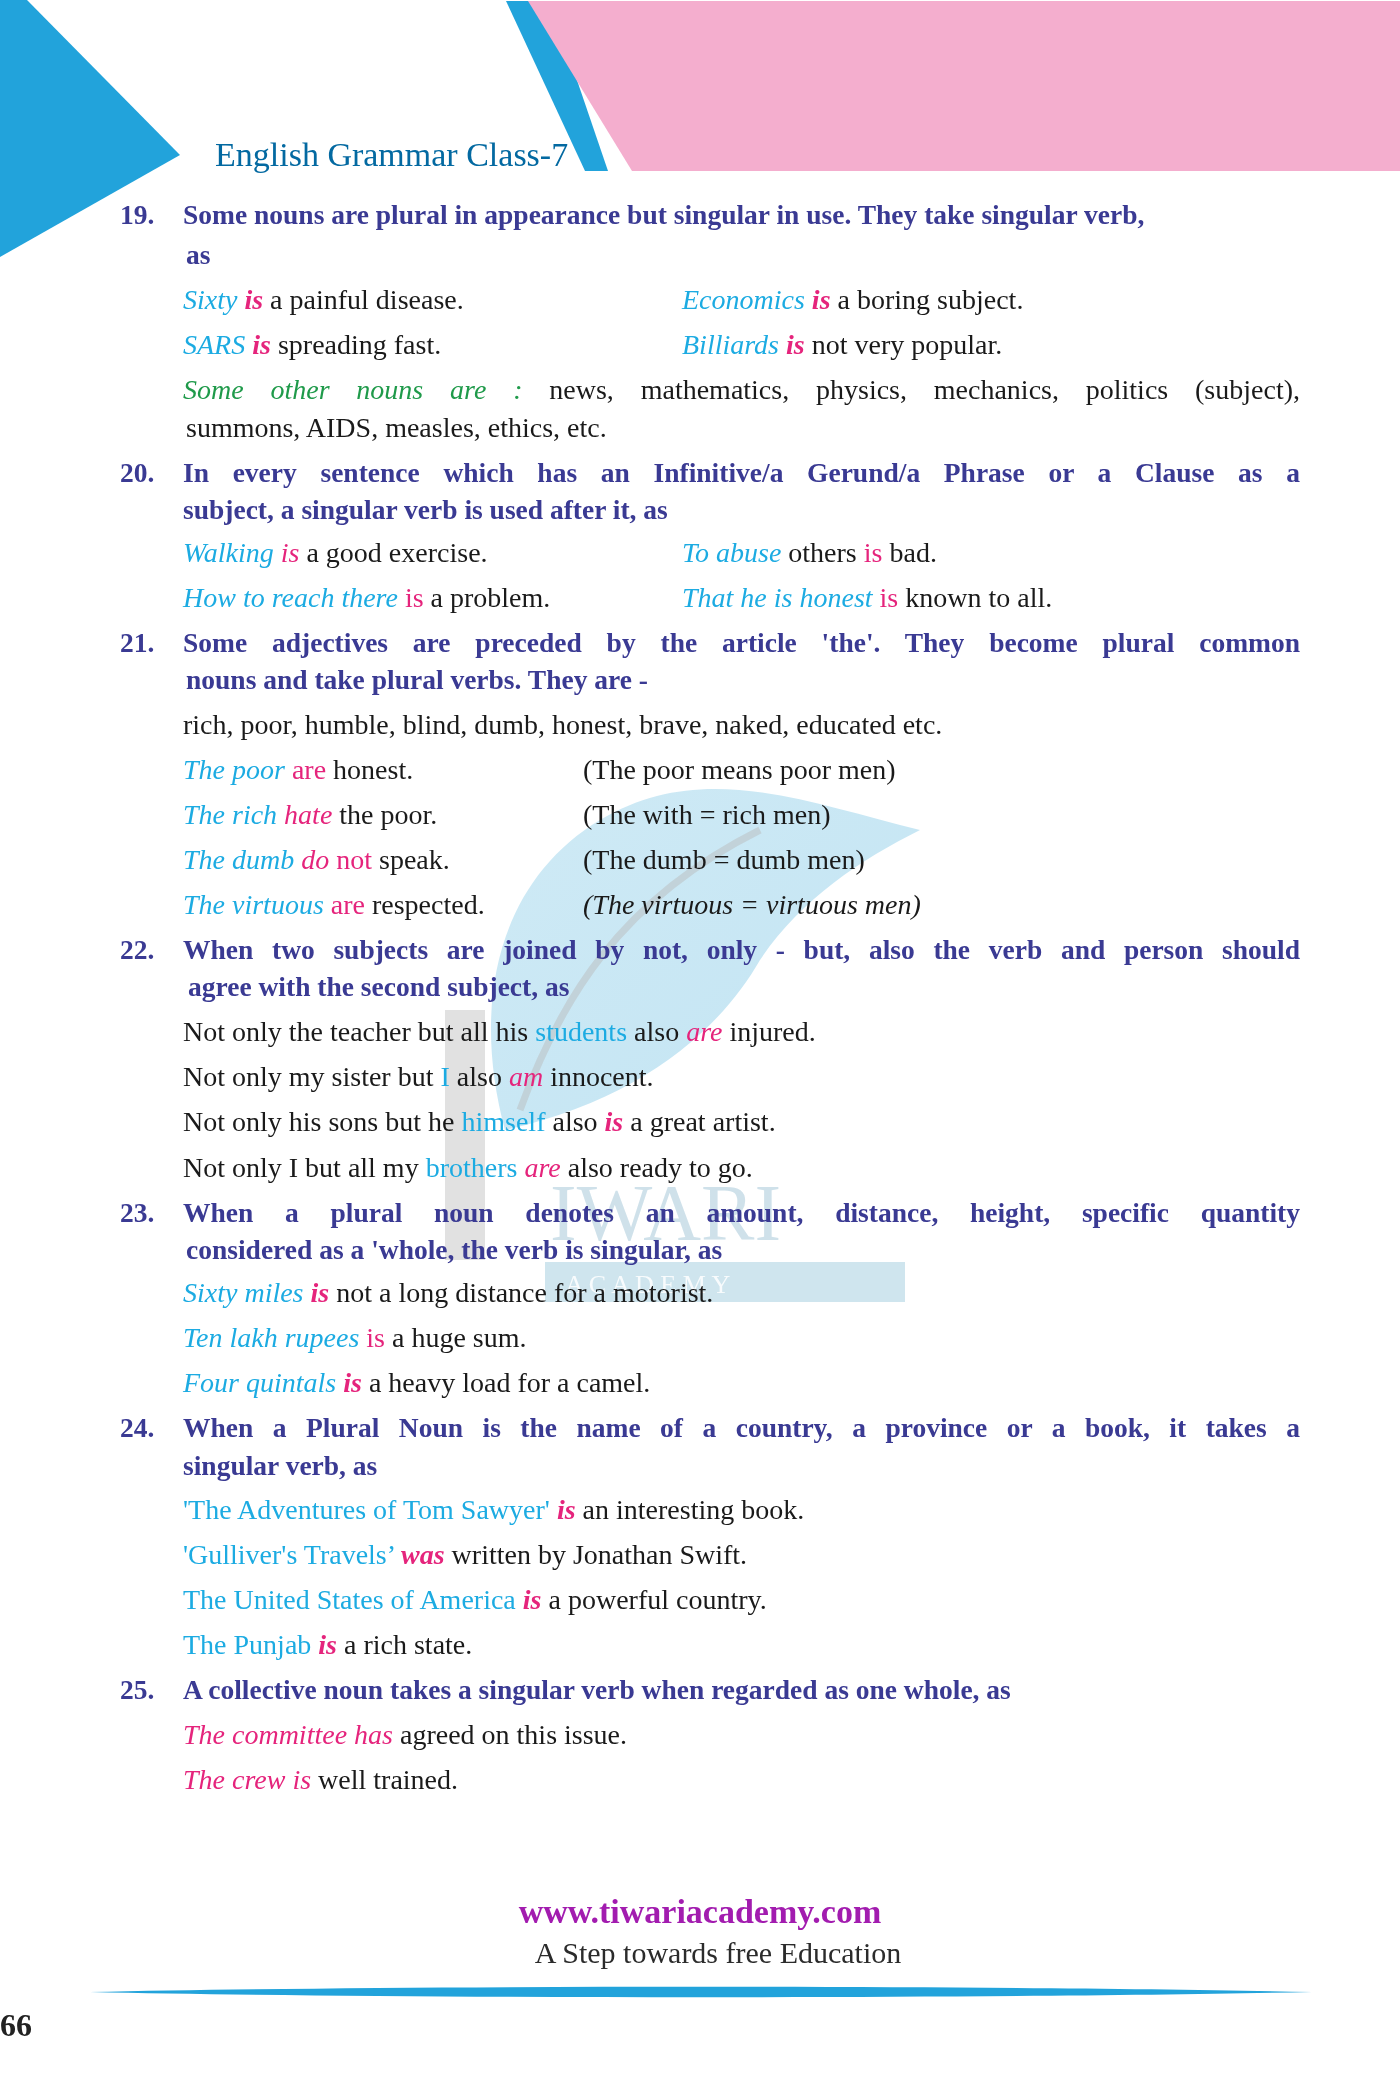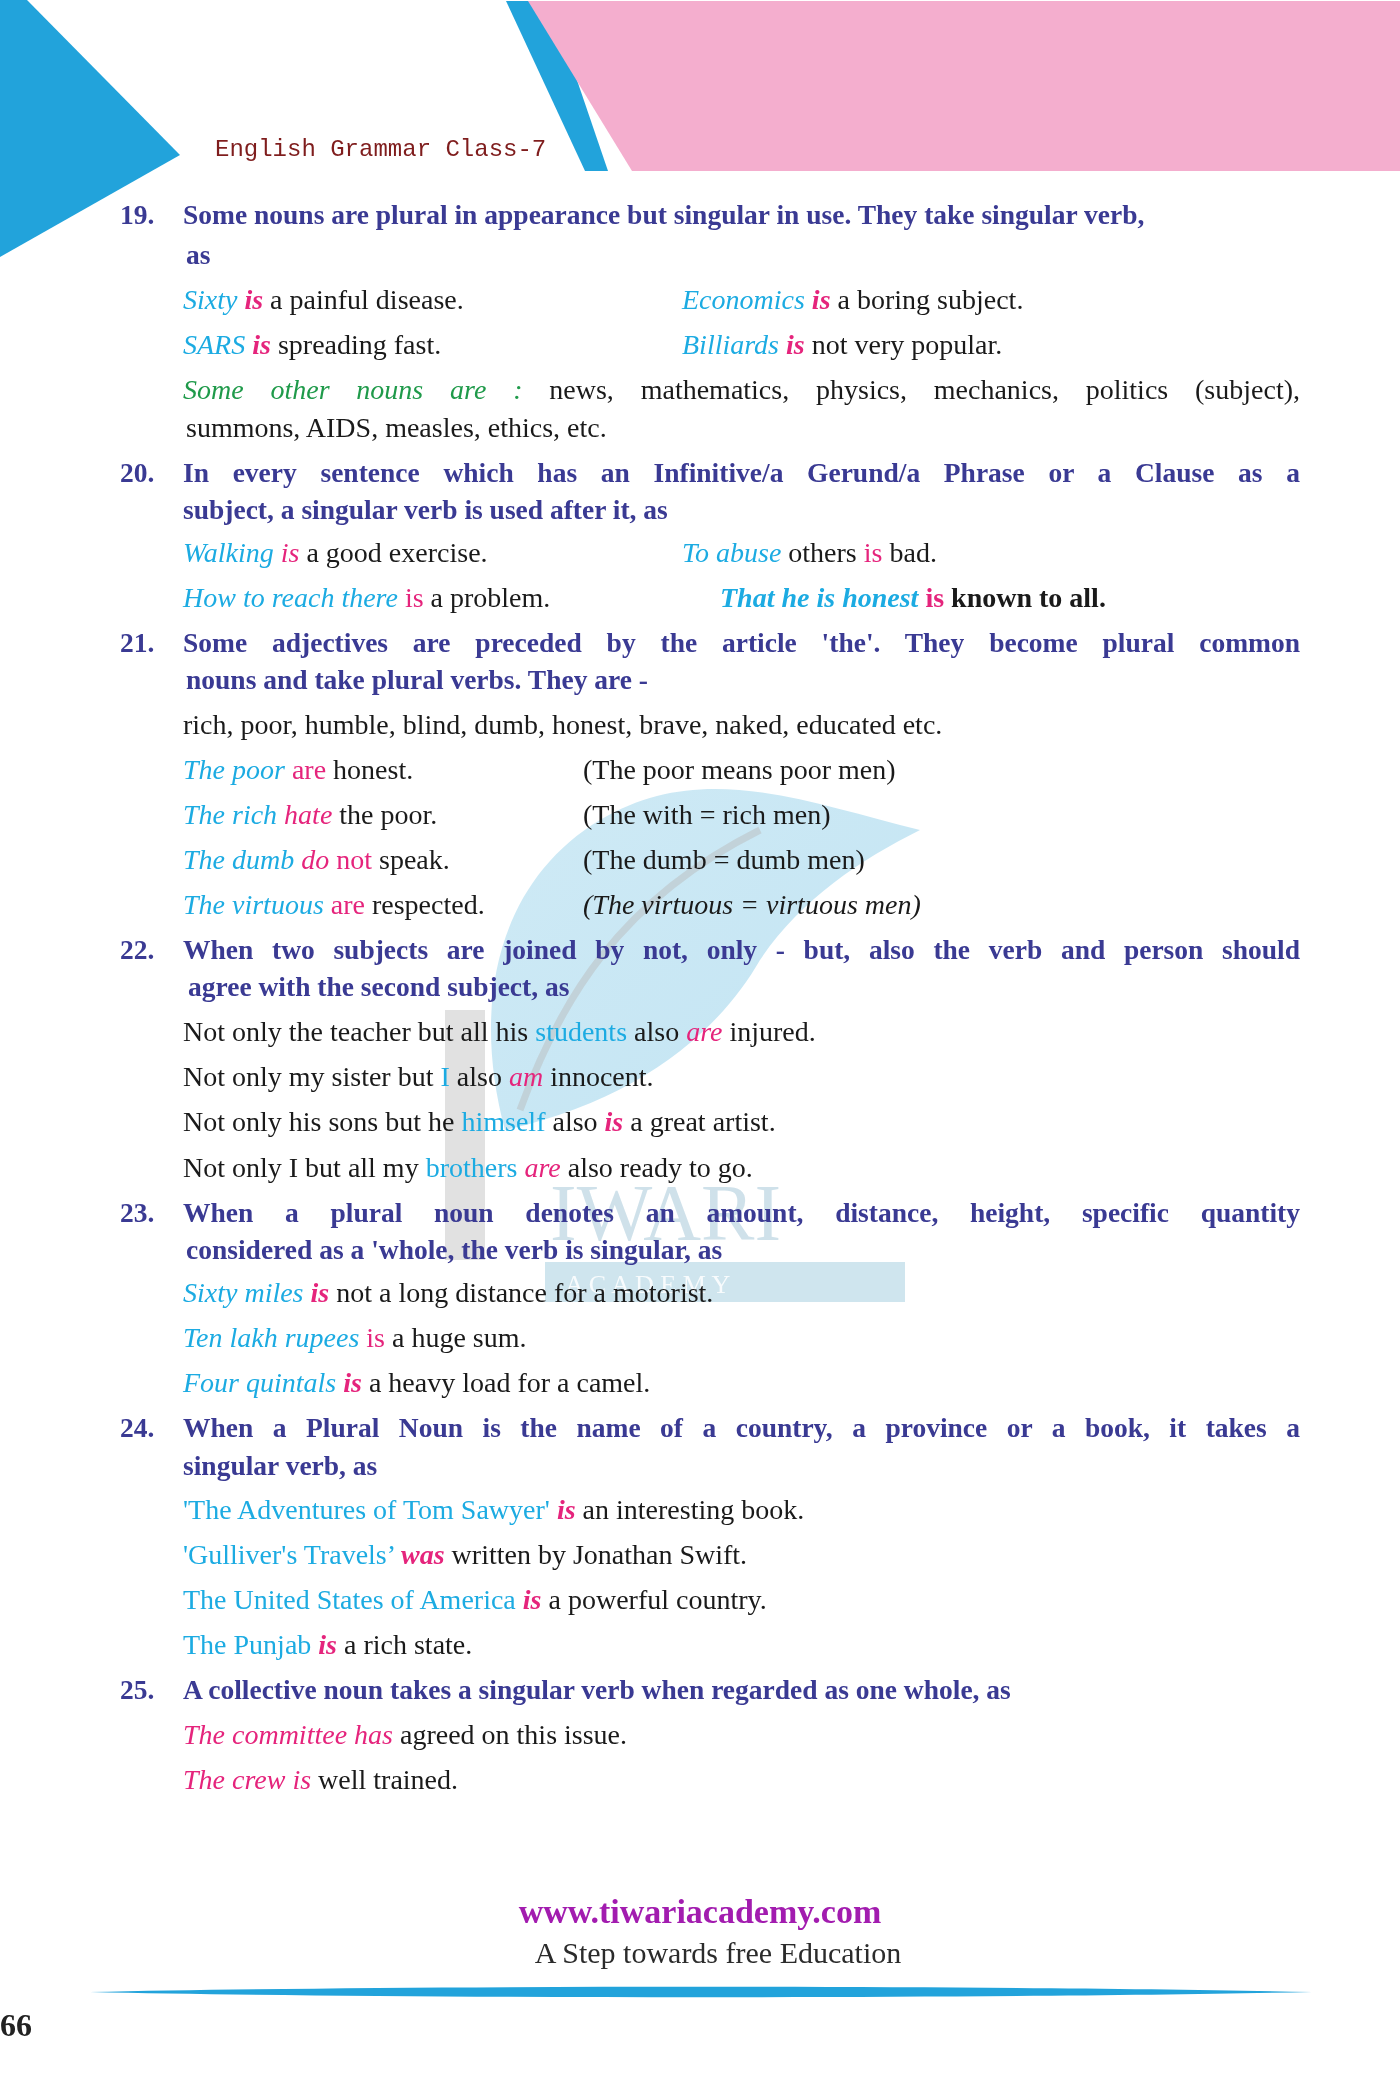--- a/index.html
+++ b/index.html
@@ -1,19 +1,19 @@
 <!DOCTYPE html>
 <html><head>
 <meta charset="utf-8">
 <style>
   html, body { margin: 0; padding: 0; }
   body { width: 1400px; height: 2100px; position: relative; background: #ffffff; overflow: hidden;
          font-family: "Liberation Serif", "DejaVu Serif", serif; color: #1a1a1a; }
   .shape { position: absolute; left: 0; top: 0; }
-  .page-title { position: absolute; left: 215px; top: 136px; font-size: 24px; color: #7f1d1d; font-family: Liberation Mono, monospace; }
+  .page-title { position: absolute; left: 215px; top: 136px; font-size: 34px; color: #0369a1; }
   .line { position: absolute; left: 183px; white-space: nowrap; font-size: 28px; line-height: 36px; }
   .head { position: absolute; left: 120px; right: 100px; font-weight: bold; color: #3a3a93;
           font-size: 27.5px; line-height: 36px; }
   .head .num { position: absolute; left: 0; width: 60px; }
   .head .txt { position: absolute; left: 63px; right: 0; white-space: nowrap; }
   .head .txt.just { text-align: justify; text-align-last: justify; }
   .col2 { position: absolute; white-space: nowrap; font-size: 28px; line-height: 36px; }
   .subj { color: #1cabe2; font-style: italic; }
   .subj-up { color: #1cabe2; }
   .verb { color: #e5247c; font-style: italic; font-weight: bold; }
@@ -87,21 +87,21 @@
 </div>
 <div class="line" style="top:535px;">
   <span class="subj">Walking</span> <span class="verb" style="font-weight:normal">is</span><span> a good exercise.</span>
 </div>
 <div class="col2" style="top:535px; left:682px;">
   <span class="subj">To abuse</span><span> others </span><span class="verb-up">is</span><span> bad.</span>
 </div>
 <div class="line" style="top:580px;">
   <span class="subj">How to reach there</span> <span class="verb-up">is</span><span> a problem.</span>
 </div>
-<div class="col2" style="top:580px; left:720px;font-weight:bold;">
+<div class="col2" style="top:580px; left:682px;">
   <span class="subj">That he is honest</span> <span class="verb-up">is</span><span> known to all.</span>
 </div>
 
 <div class="head" style="top:625px;">
   <span class="num">21.</span>
   <span class="txt just">Some adjectives are preceded by the article 'the'. They become plural common</span>
 </div>
 <div class="head" style="top:662px;">
   <span class="txt" style="left:66px">nouns and take plural verbs. They are -</span>
 </div>

